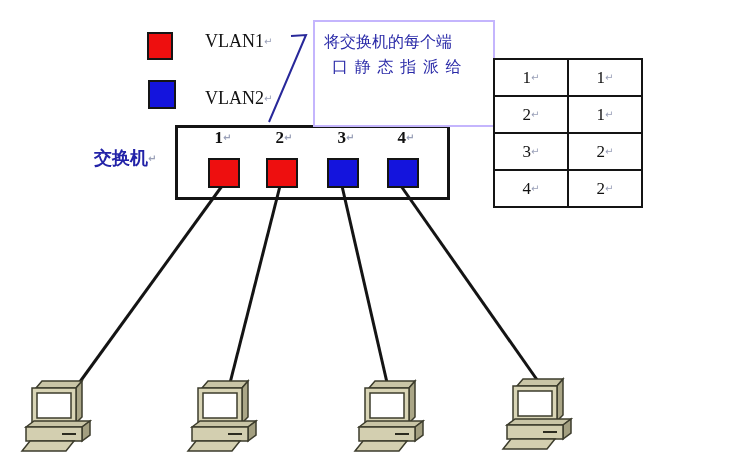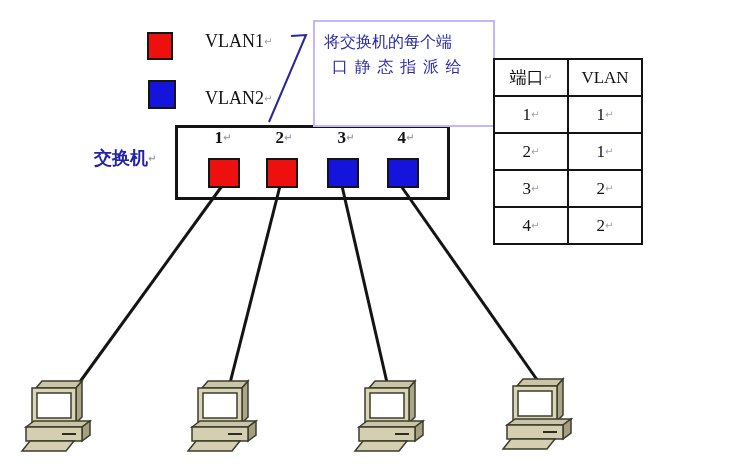--- a/index.html
+++ b/index.html
@@ -85,24 +85,20 @@
   <div class="port-number" style="left:329px;"><span>3</span><span class="pmark">↵</span></div>
   <div class="port-number" style="left:389px;"><span>4</span><span class="pmark">↵</span></div>
 
   <div class="port-square" style="left: 208px; background-color: rgb(238, 15, 15);"></div>
   <div class="port-square" style="left: 266px; background-color: rgb(238, 15, 15);"></div>
   <div class="port-square" style="left: 327px; background-color: rgb(20, 20, 221);"></div>
   <div class="port-square" style="left: 387px; background-color: rgb(20, 20, 221);"></div>
 
   <table id="vlan-table">
     <tbody>
-        <tr>
-      <th><span>端口</span><span class="pmark">↵</span></th>
-      <th><span>VLAN</span></th>
-    </tr>
     <tr>
       <td><span>1</span><span class="pmark">↵</span></td>
       <td><span>1</span><span class="pmark">↵</span></td>
     </tr>
     <tr>
       <td><span>2</span><span class="pmark">↵</span></td>
       <td><span>1</span><span class="pmark">↵</span></td>
     </tr>
     <tr>
       <td><span>3</span><span class="pmark">↵</span></td>

